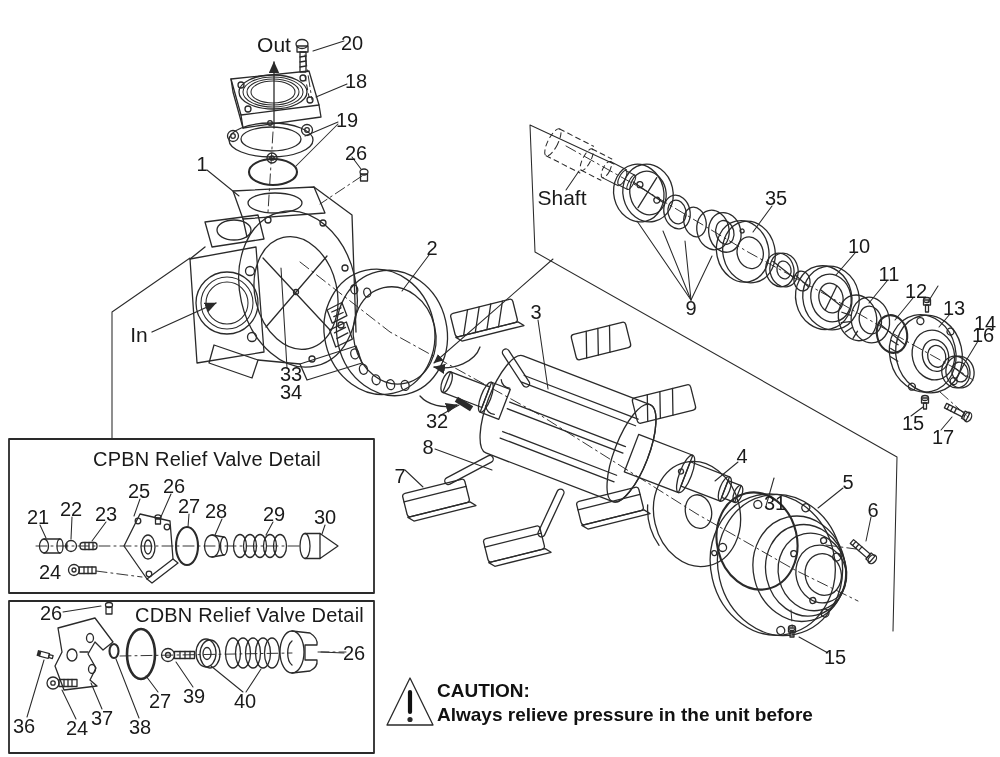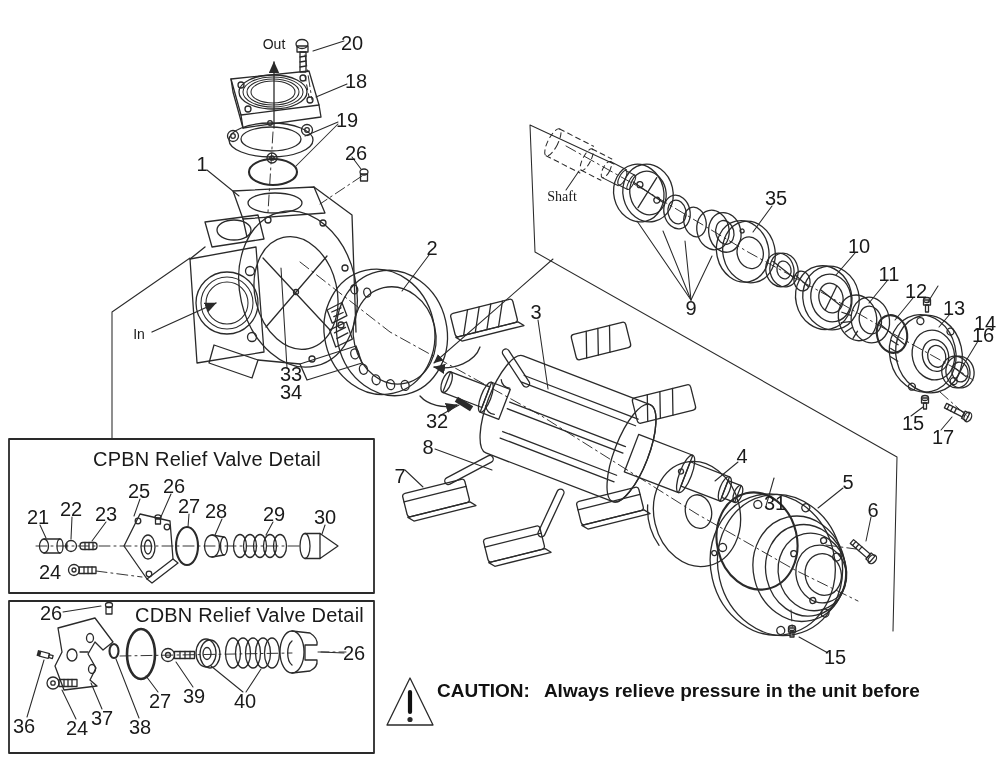--- a/index.html
+++ b/index.html
@@ -9,25 +9,25 @@
   svg .ln{fill:none;stroke:#2a2a2a;stroke-width:1.3;stroke-linejoin:round;stroke-linecap:round;}
   svg .thin{stroke-width:1.05;}
   svg .thick{stroke-width:2.1;}
   svg .fat{stroke-width:2.6;}
   svg .dash{stroke-dasharray:5 4;}
   svg .cdash{stroke-dasharray:11 4 2 4;stroke-width:0.95;}
   svg .fill{fill:#2a2a2a;stroke:none;}
   #callout-layer{position:absolute;left:0;top:0;width:100%;height:100%;pointer-events:none;}
   .callout{position:absolute;transform:translate(-50%,-50%);font-size:20px;line-height:1;
            color:#1a1a1a;white-space:nowrap;}
-  .port-word{position:absolute;transform:translate(-50%,-50%);font-size:14px;line-height:1;
+  .port-word{position:absolute;transform:translate(-50%,-50%);font-size:21px;line-height:1;
            color:#1a1a1a;white-space:nowrap;}
   .inset-title{position:absolute;font-size:20px;line-height:1;color:#1a1a1a;white-space:nowrap;letter-spacing:.2px;}
   .caution{position:absolute;left:437px;top:679px;display:flex;align-items:flex-start;
-           font-weight:bold;font-size:19px;line-height:24px;color:#111;}
+           font-weight:bold;font-size:19px;line-height:24px;color:#111;flex-direction:column;}
   .caution .pfx{margin-right:14px;}
   .caution .body div{white-space:nowrap;}
 </style>
 </head>
 <body>
 
 <div class="stage">
 
 <svg width="1000" height="757" viewBox="0 0 1000 757">
   <defs>
@@ -621,21 +621,21 @@
       <span class="callout" style="left: 354px; top: 653px;">26</span>
       <span class="callout" style="left: 160px; top: 701px;">27</span>
       <span class="callout" style="left: 194px; top: 696px;">39</span>
       <span class="callout" style="left: 245px; top: 701px;">40</span>
       <span class="callout" style="left: 24px; top: 726px;">36</span>
       <span class="callout" style="left: 77px; top: 728px;">24</span>
       <span class="callout" style="left: 102px; top: 718px;">37</span>
       <span class="callout" style="left: 140px; top: 727px;">38</span>
       <span class="port-word" style="left: 274px; top: 44px;">Out</span>
       <span class="port-word" style="left: 139px; top: 334px;">In</span>
-      <span class="port-word" style="left: 562px; top: 197px; font-family: Liberation Serif, serif;">Shaft</span>
+      <span class="port-word" style="left: 562px; top: 197px;">Shaft</span>
     </div>
 
 <div class="inset-title" style="left:93px;top:449px;">CPBN Relief Valve Detail</div>
 
 <div class="inset-title" style="left:135px;top:605px;">CDBN Relief Valve Detail</div>
 
 <div class="caution">
   <span class="pfx">CAUTION:</span>
   <span class="body">
     <div>Always relieve pressure in the unit before</div>

